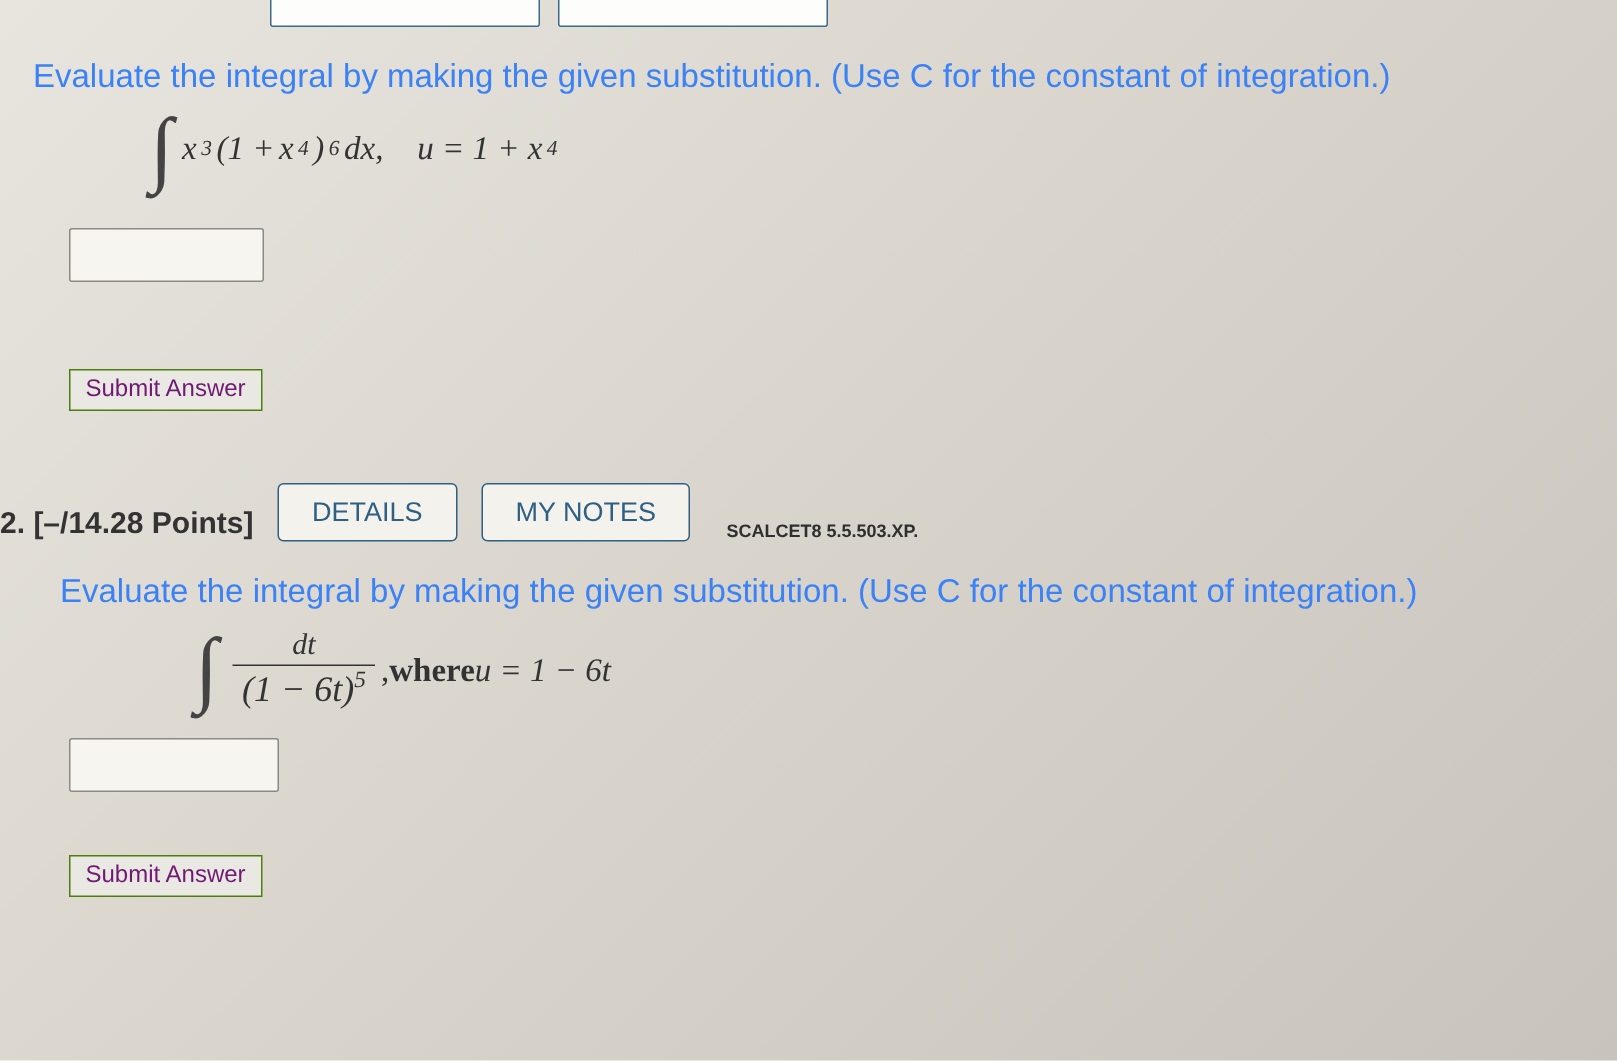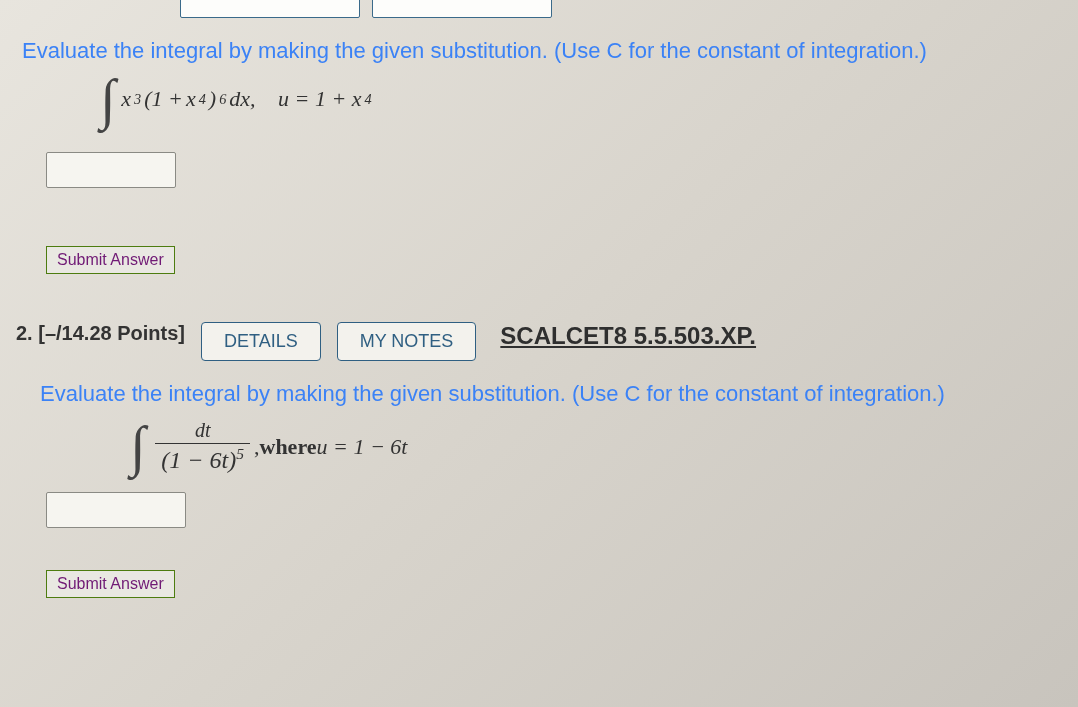--- a/index.html
+++ b/index.html
@@ -66,46 +66,45 @@
     color: #701a75;
     font-size: 16px;
     padding: 4px 10px;
     margin: 58px 0 0 46px;
     cursor: pointer;
     font-family: Arial, sans-serif;
   }
   .divider-space { height: 48px; }
   .q-header {
     display: flex;
-    align-items: flex-start;
+    align-items: flex-end;
     gap: 16px;
-    margin-left: 16px;
+    margin-left: 0;
     padding-left: 0;
   }
   .q-label {
     font-weight: bold;
     font-size: 20px;
     color: #333;
   }
   .pill {
     border: 1.5px solid #2f5f82;
     color: #2f5f82;
     background: #f3f2ed;
     padding: 8px 22px;
     font-size: 18px;
     border-radius: 4px;
     cursor: pointer;
     font-family: Arial, sans-serif;
   }
   .source {
     font-weight: bold;
-    font-size: 24px;
+    font-size: 12px;
     color: #2f2f2f;
     margin-left: 8px;
-    text-decoration: underline;
   }
   .frac {
     display: inline-flex;
     flex-direction: column;
     align-items: center;
     vertical-align: middle;
     font-style: italic;
     margin: 0 4px;
   }
   .frac .num { padding: 0 6px 1px; font-size:20px;}

